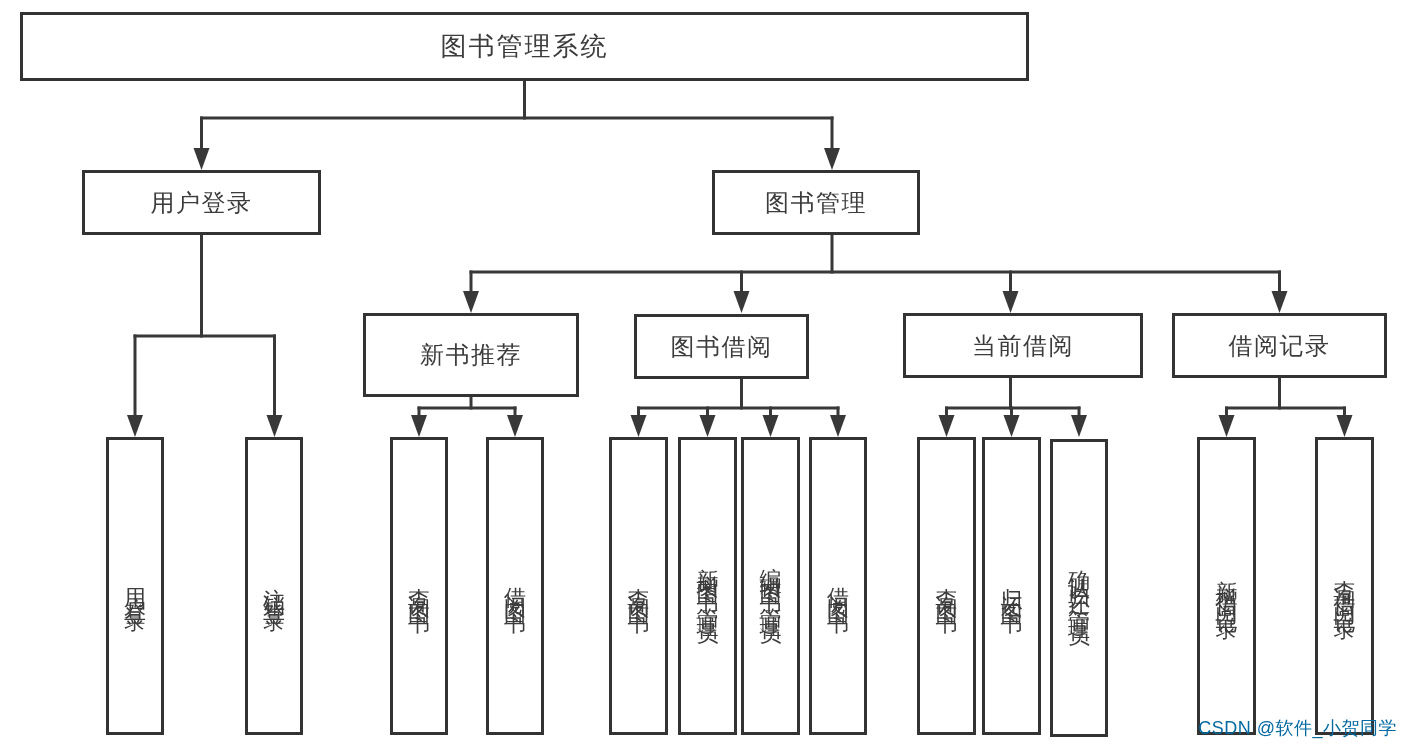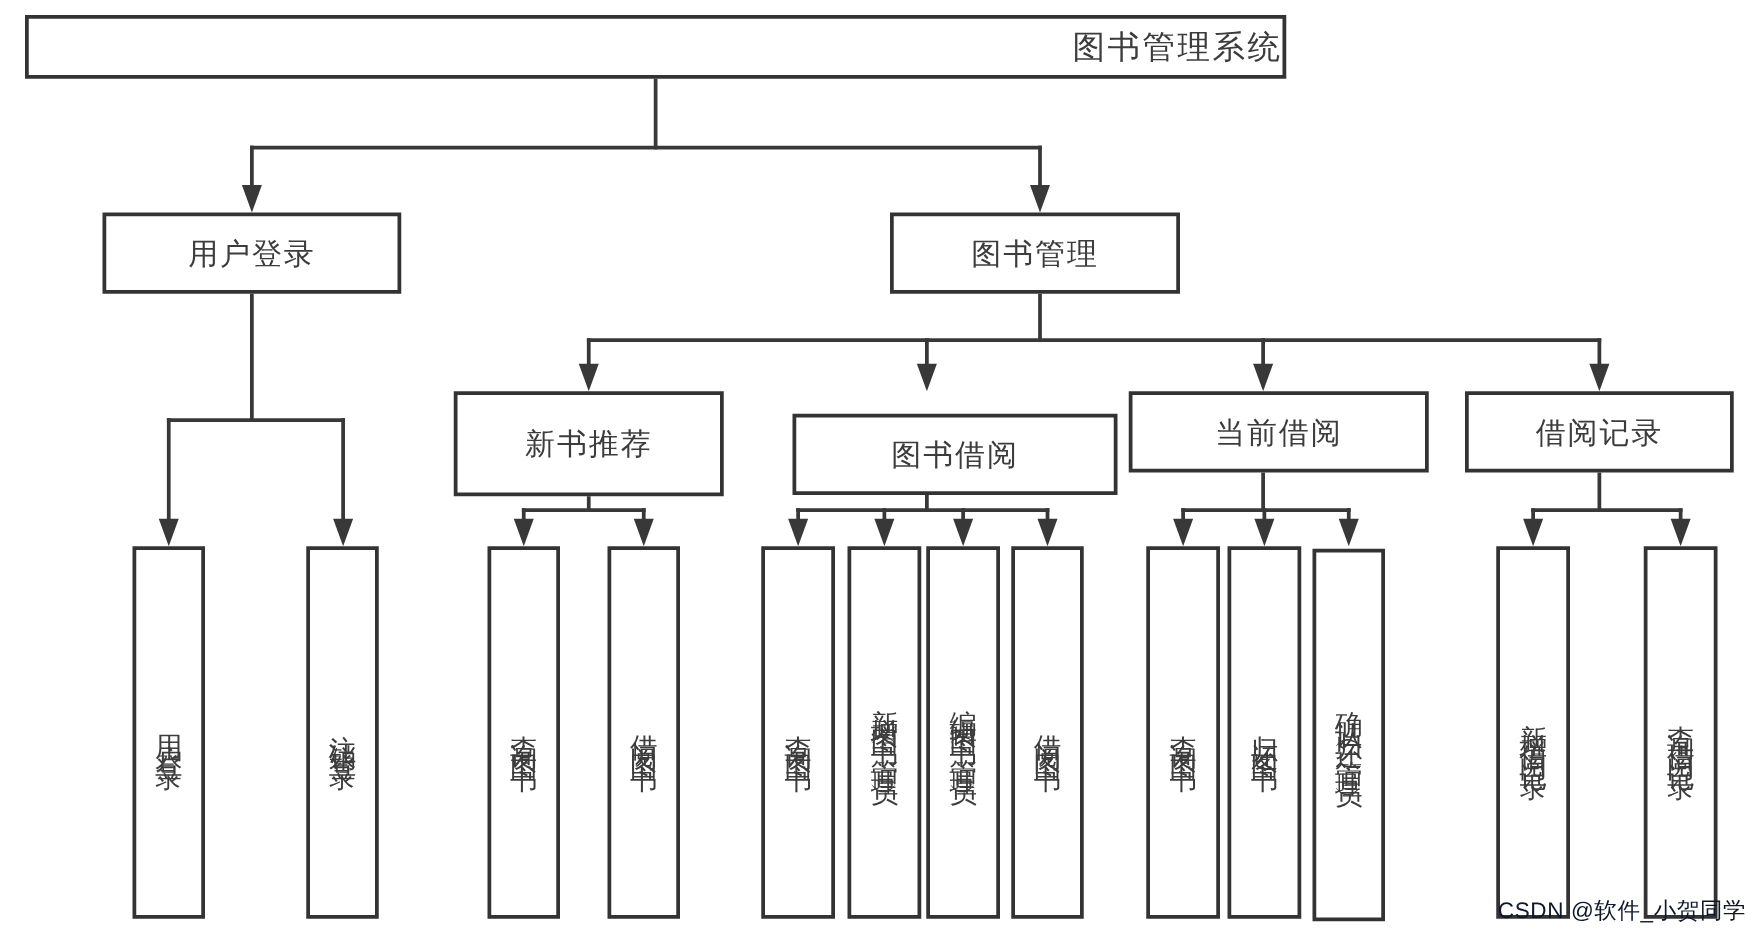--- a/index.html
+++ b/index.html
@@ -16,21 +16,21 @@
   }
   .h-node{font-size:24px;letter-spacing:1.5px;white-space:nowrap;}
   .root-node{font-size:26px;letter-spacing:2px;}
   .leaf .vtext{
     writing-mode:vertical-rl;text-orientation:mixed;
     font-size:22px;letter-spacing:8px;line-height:1;
     white-space:nowrap;
   }
   .watermark{
     position:absolute;right:8px;top:716px;
-    font-size:18px;letter-spacing:0.5px;color:#0f172a;white-space:nowrap;margin-left:16px;
+    font-size:18px;letter-spacing:0.5px;color:#0369a1;white-space:nowrap;margin-left:16px;
   }
 </style>
 </head>
 <body>
 
 <div id="stage">
 
   <svg class="connectors" viewBox="0 0 1405 747" xmlns="http://www.w3.org/2000/svg">
     <g stroke="#383838" stroke-width="3" stroke-linecap="square" fill="#383838">
 
@@ -102,35 +102,35 @@
         <line x1="1279.5" y1="378" x2="1279.5" y2="408"></line>
         <line x1="1226.5" y1="408" x2="1344.5" y2="408"></line>
         <line x1="1226.5" y1="408" x2="1226.5" y2="417"></line>
         <polygon points="1218.5,415 1234.5,415 1226.5,437" stroke="none"></polygon>
         <line x1="1344.5" y1="408" x2="1344.5" y2="417"></line>
         <polygon points="1336.5,415 1352.5,415 1344.5,437" stroke="none"></polygon>
       </g>
     </g>
   </svg>
 
-  <div class="node h-node root-node" style="left:20px;top:12px;width:1009px;height:51px;justify-content:flex-end;">
+  <div class="node h-node root-node" style="left:20px;top:12px;width:1009px;height:69px;">
     <span>图书管理系统</span>
   </div>
 
   <div class="node h-node" style="left:82px;top:170px;width:239px;height:65px;">
     <span>用户登录</span>
   </div>
-  <div class="node h-node" style="left:712px;top:170px;width:232px;height:65px;">
+  <div class="node h-node" style="left:712px;top:170px;width:208px;height:65px;">
     <span>图书管理</span>
   </div>
 
   <div class="node h-node" style="left:363px;top:313px;width:216px;height:84px;">
     <span>新书推荐</span>
   </div>
-  <div class="node h-node" style="left:634px;top:331px;width:260px;height:65px;">
+  <div class="node h-node" style="left:634px;top:314px;width:175px;height:65px;">
     <span>图书借阅</span>
   </div>
   <div class="node h-node" style="left:903px;top:313px;width:240px;height:65px;">
     <span>当前借阅</span>
   </div>
   <div class="node h-node" style="left:1172px;top:313px;width:215px;height:65px;">
     <span>借阅记录</span>
   </div>
 
   <div class="node leaf" style="left:106px;top:437px;width:58px;height:298px;">

